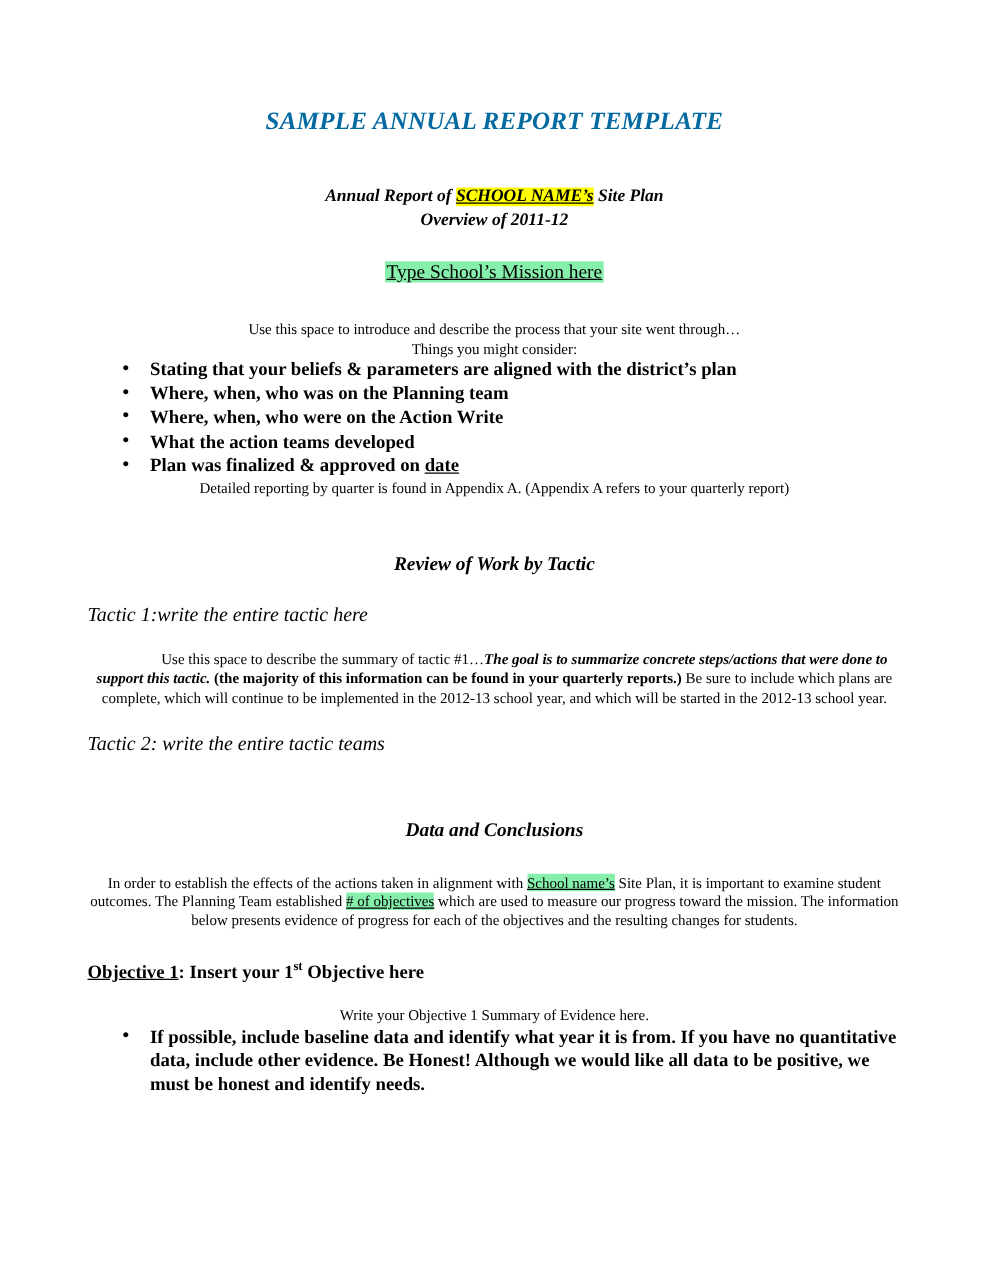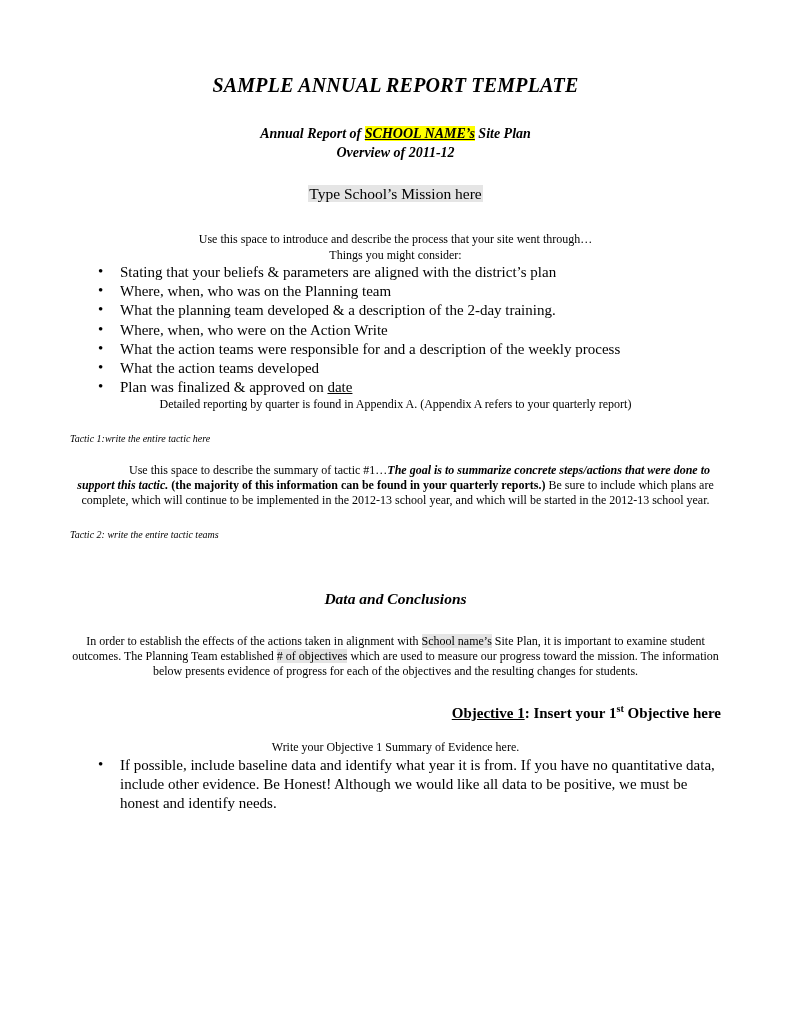--- a/index.html
+++ b/index.html
@@ -19,41 +19,42 @@
     overflow: hidden;
     box-sizing: border-box;
   }
   .content {
     position: absolute;
     left: 70px;
     top: 0;
     width: 651px;
   }
   .doc-title {
-    color: #000000;
+    color: #0369a1;
     font-weight: bold;
     font-style: italic;
     font-size: 20px;
     text-align: center;
     letter-spacing: 0.2px;
-    margin: 0;
+    margin: 12px;
     padding-top: 74px;
     line-height: 1.15;
   }
   .subtitle {
     font-weight: bold;
     font-style: italic;
     font-size: 14px;
     text-align: center;
     margin: 0;
     line-height: 1.33;
   }
   .subtitle.first { padding-top: 28px; }
   .hl {
-    background: #e5e5e5;
+    background: #86efac;
+    text-decoration: underline;
   }
   .hl-u {
     background: #ffff00;
     text-decoration: underline;
   }
   .mission {
     font-size: 15.5px;
     text-align: center;
     margin: 0;
     padding-top: 22px;
@@ -64,20 +65,21 @@
     font-size: 12px;
     margin: 0;
     line-height: 1.28;
     text-align: center;
   }
   .gap-intro { padding-top: 28px; }
   ul.bullets {
     list-style: none;
     margin: 0;
     padding: 0;
+    font-weight: bold;
   }
   ul.bullets > li {
     font-size: 15px;
     line-height: 1.28;
     position: relative;
     padding-left: 50px;
     margin: 0;
   }
   ul.bullets > li::before {
     content: "\2022";
@@ -91,27 +93,27 @@
     font-style: italic;
     font-size: 15.5px;
     text-align: center;
     margin: 0;
     line-height: 1.3;
   }
   .heading-gap-a { padding-top: 44px; }
   .heading-gap-b { padding-top: 48px; }
   .tactic-label {
     font-style: italic;
-    font-size: 10px;
+    font-size: 16px;
     margin: 0;
     line-height: 1.28;
   }
   .gap-sm { padding-top: 17px; }
   .gap-md { padding-top: 20px; }
-  .gap-lg { padding-top: 24px; text-align: right; }
+  .gap-lg { padding-top: 24px; }
   .indent-1 { padding-left: 25px; }
   .indent-para { text-indent: 48px; }
   .bi { font-weight: bold; font-style: italic; }
   .b { font-weight: bold; }
   .u { text-decoration: underline; }
   .obj-heading {
     font-weight: bold;
     font-size: 15px;
     margin: 0;
     line-height: 1.3;
@@ -134,29 +136,28 @@
     <div class="mission">
       <span class="hl">Type School’s Mission here</span>
     </div>
 
     <p class="body gap-intro">Use this space to introduce and describe the process that your site went through…</p>
     <p class="body">Things you might consider:</p>
 
     <ul class="bullets">
       <li>Stating that your beliefs &amp; parameters are aligned with the district’s plan</li>
       <li>Where, when, who was on the Planning team</li>
-      <li>What the planning team developed &amp; a description of the 2-day training.</li>
       <li>Where, when, who were on the Action Write</li>
-      <li>What the action teams were responsible for and a description of the weekly process</li>
       <li>What the action teams developed</li>
       <li><span>Plan was finalized &amp; approved on </span><span class="u">date</span></li>
     </ul>
 
     <p class="body">Detailed reporting by quarter is found in Appendix A. (Appendix A refers to your quarterly report)</p>
 
+    <div class="section-heading heading-gap-a">Review of Work by Tactic</div>
 
     <p class="tactic-label gap-md">Tactic 1:write the entire tactic here</p>
 
     <p class="body indent-para gap-sm"><span>Use this space to describe the summary of tactic #1…</span><span class="bi">The goal is to summarize concrete steps/actions that were done to support this tactic.</span><span class="b"> (the majority of this information can be found in your quarterly reports.)</span><span>   Be sure to include which plans are complete, which will continue to be implemented in the 2012-13 school year, and which will be started in the 2012-13 school year.</span></p>
 
     <p class="tactic-label gap-md">Tactic 2: write the entire tactic teams</p>
 
 
     <div class="section-heading heading-gap-b">Data and Conclusions</div>
 

